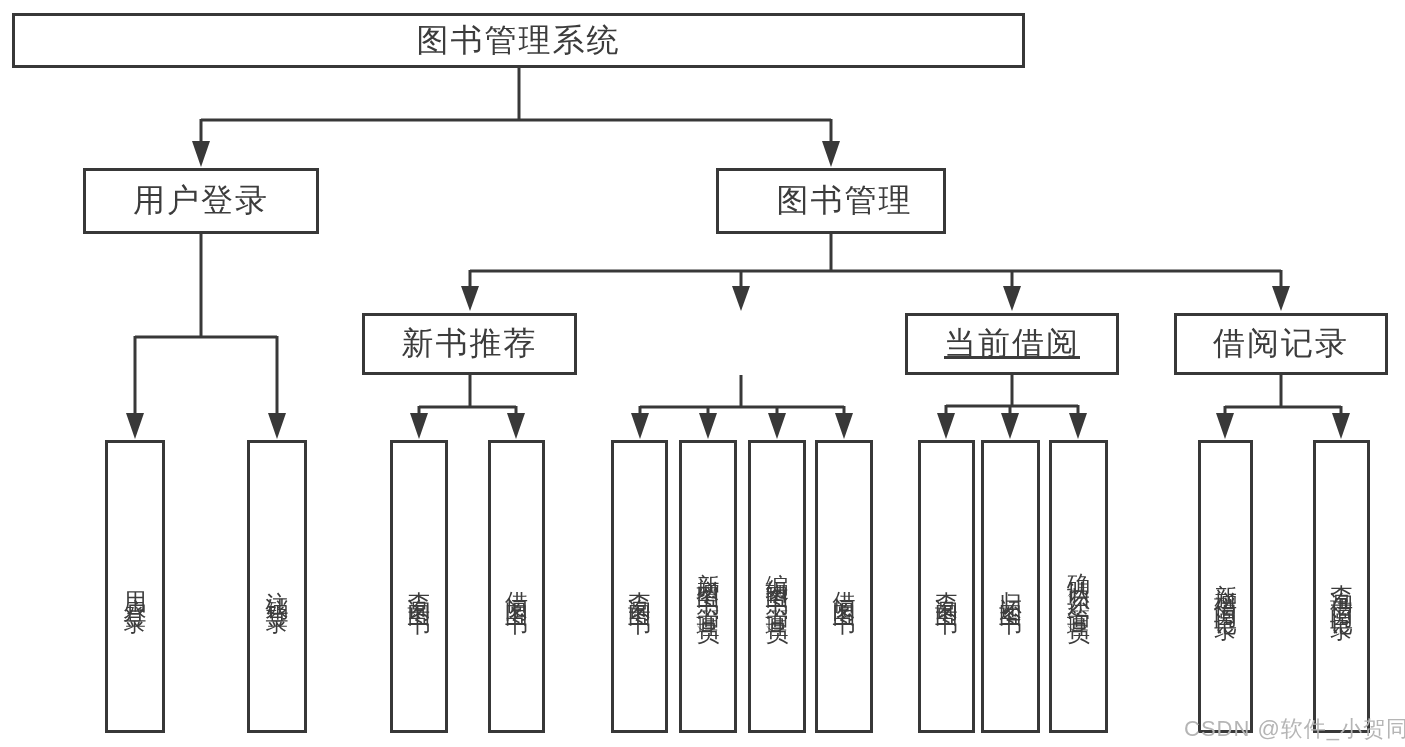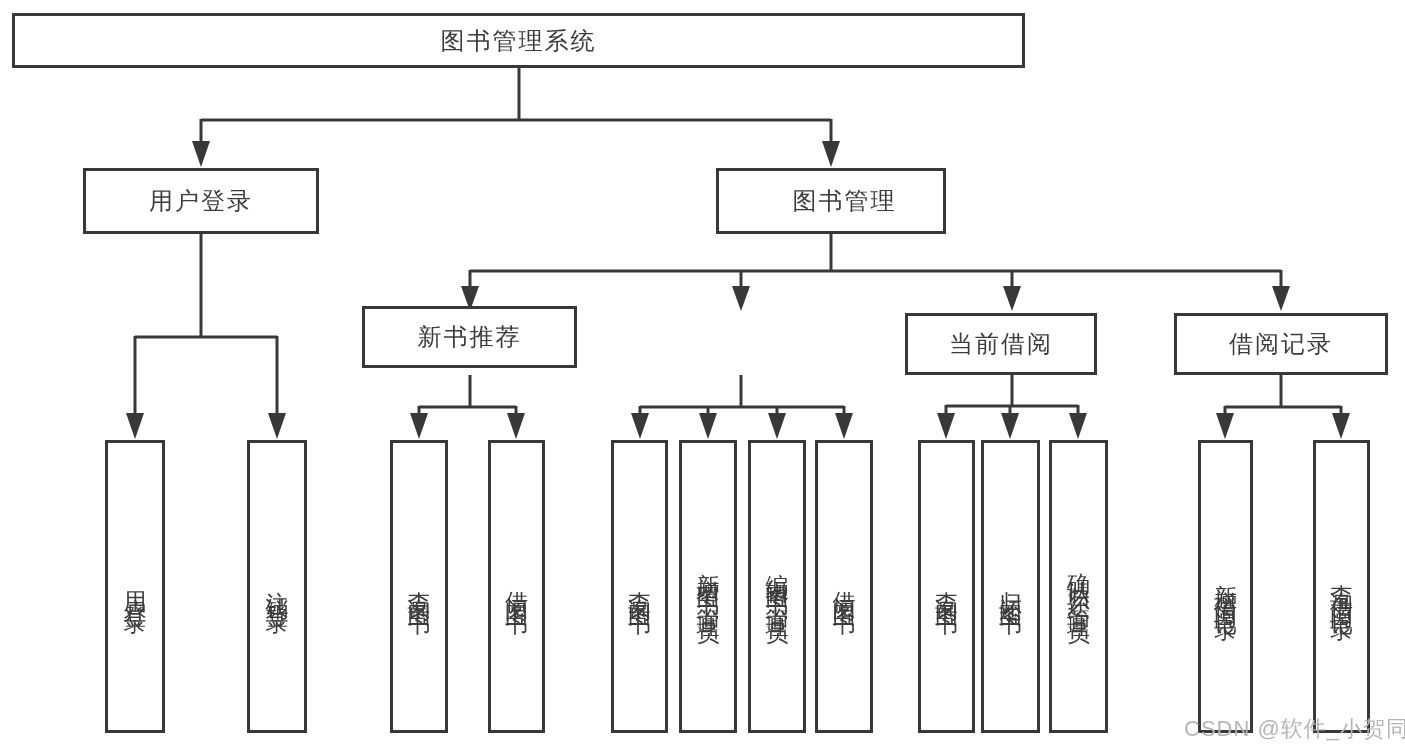--- a/index.html
+++ b/index.html
@@ -20,41 +20,41 @@
     position: absolute;
     box-sizing: border-box;
     border: 3px solid #383838;
     background: #ffffff;
     display: flex;
     align-items: center;
     justify-content: center;
     color: #3c3c3c;
   }
   .node.h {
-    font-size: 24px;
+    font-size: 32px;
     letter-spacing: 2px;
     white-space: nowrap;
   }
   .node.v .vtext {
     writing-mode: vertical-rl;
     text-orientation: mixed;
     font-size: 23px;
     letter-spacing: 7px;
     line-height: 1;
     color: #3c3c3c;
   }
   
   #n-root   { left: 12px;  top: 13px;  width: 1013px; height: 55px; }
   
   #n-login  { left: 83px;  top: 168px; width: 236px;  height: 66px; }
   #n-mgmt   { left: 716px; top: 168px; width: 230px;  height: 66px; padding-left: 27px; }
   
-  #n-nbr    { left: 362px; top: 306px; width: 215px;  height: 62px; }
+  #n-nbr    { left: 362px; top: 313px; width: 215px;  height: 62px; }
   #n-bb     { left: 634px; top: 313px; width: 214px;  height: 62px; }
-  #n-cb     { left: 905px; top: 313px; width: 192px;  height: 62px; }
+  #n-cb     { left: 905px; top: 313px; width: 214px;  height: 62px; text-decoration: underline; }
   #n-br     { left: 1174px;top: 313px; width: 214px;  height: 62px; }
   
   .leaf { top: 440px; height: 293px; }
   #l-login   { left: 105px;  width: 60px; }
   #l-logout  { left: 247px;  width: 60px; }
   #l-nbr-q   { left: 390px;  width: 58px; }
   #l-nbr-b   { left: 488px;  width: 57px; }
   #l-bb-q    { left: 611px;  width: 57px; }
   #l-bb-add  { left: 679px;  width: 58px; }
   #l-bb-edit { left: 748px;  width: 58px; }

